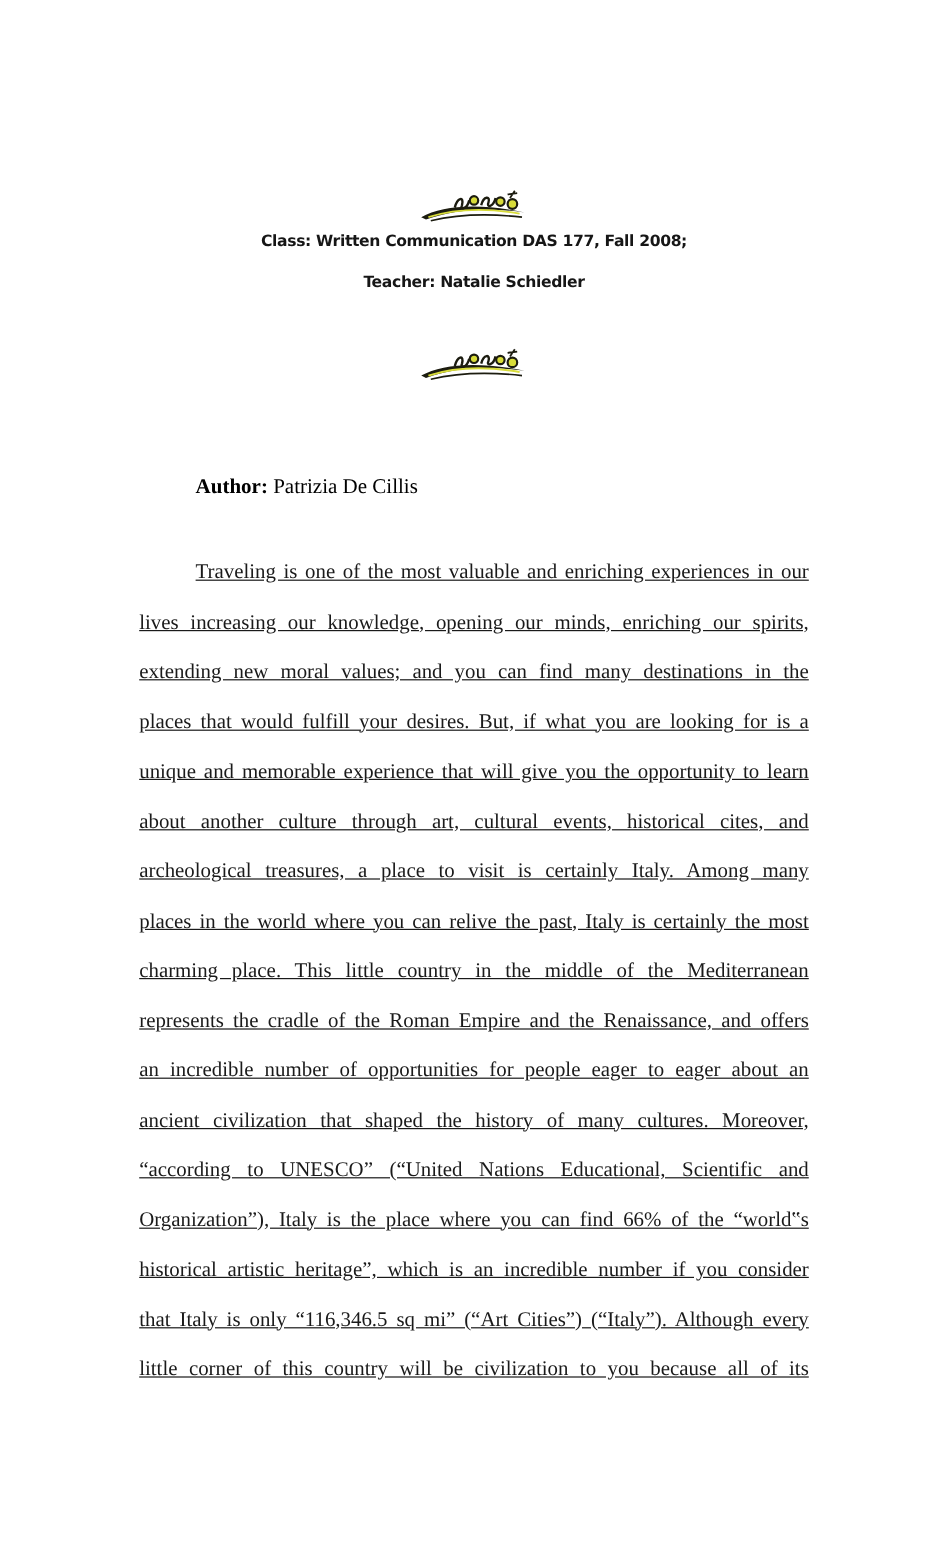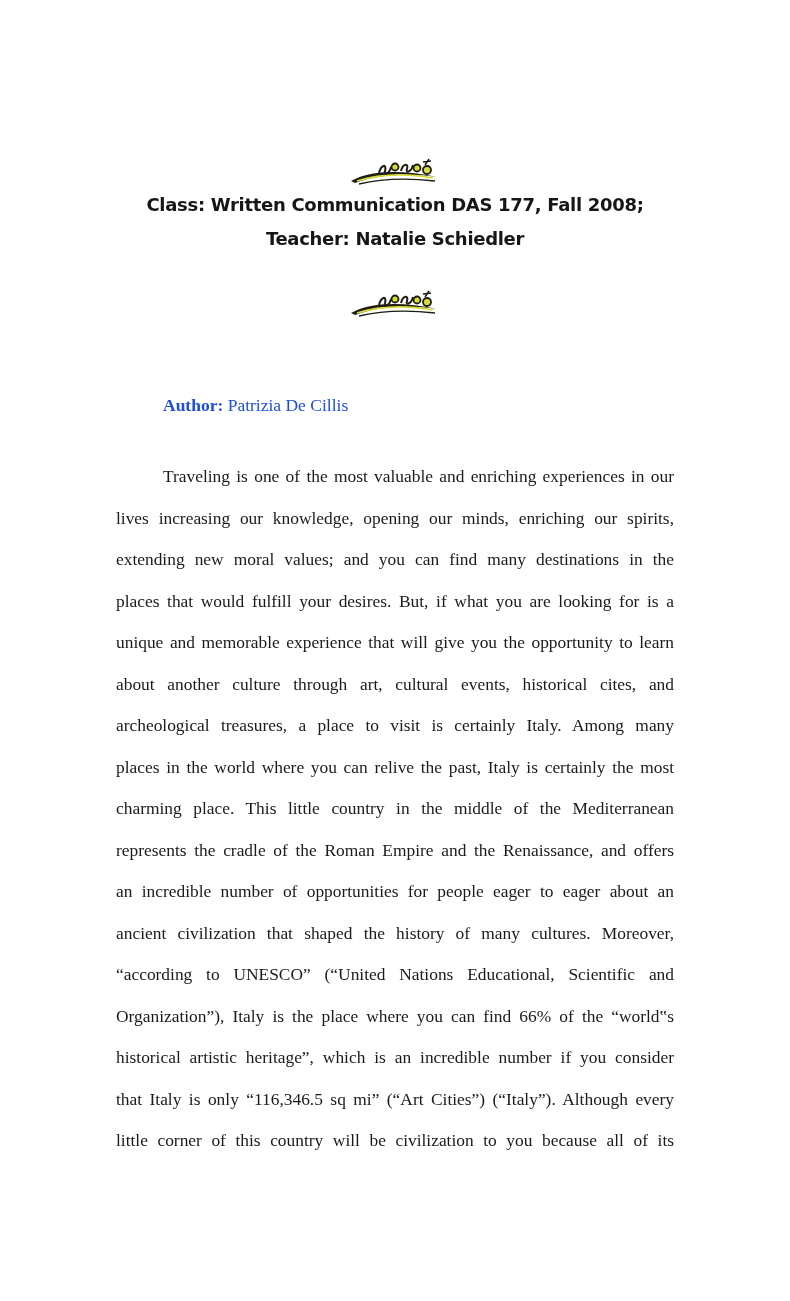--- a/index.html
+++ b/index.html
@@ -24,53 +24,54 @@
     #ornament-top { top: 157px; }
     #ornament-bottom { top: 289px; }
 
     .heading {
       position: absolute;
       left: 0;
       width: 790px;
       text-align: center;
       font-family: "DejaVu Sans", sans-serif;
       font-weight: bold;
-      font-size: 18px;
+      font-size: 13px;
       letter-spacing: -0.3px;
       color: #161616;
     }
     #class-line { top: 194px; }
     #teacher-line { top: 228px; }
 
     .author {
       position: absolute;
       left: 163px;
       top: 395px;
       font-family: "Liberation Serif", serif;
       font-size: 17.5px;
-      color: #1d4ed8;
+      color: #000000;
     }
     .author b { font-weight: bold; }
 
     .body-text {
       position: absolute;
       left: 116px;
       top: 456px;
       width: 558px;
       font-family: "Liberation Serif", serif;
       font-size: 17.4px;
       line-height: 41.5px;
       color: #1a1a1a;
     }
     .line {
       display: block;
       height: 41.5px;
       white-space: nowrap;
       text-align: justify;
       text-align-last: justify;
+      text-decoration: underline;
     }
     .line.first { padding-left: 47px; }
     .line.last-short { text-align-last: left; }
   </style>
 </head>
 <body>
 
 <div class="ornament" id="ornament-top">
   <svg width="92" height="30" viewBox="0 0 92 30">
     <path d="M2 24 C 20 14, 50 12, 88 20 C 60 16, 30 17, 6 26 Z" fill="#1c1c10"></path>

